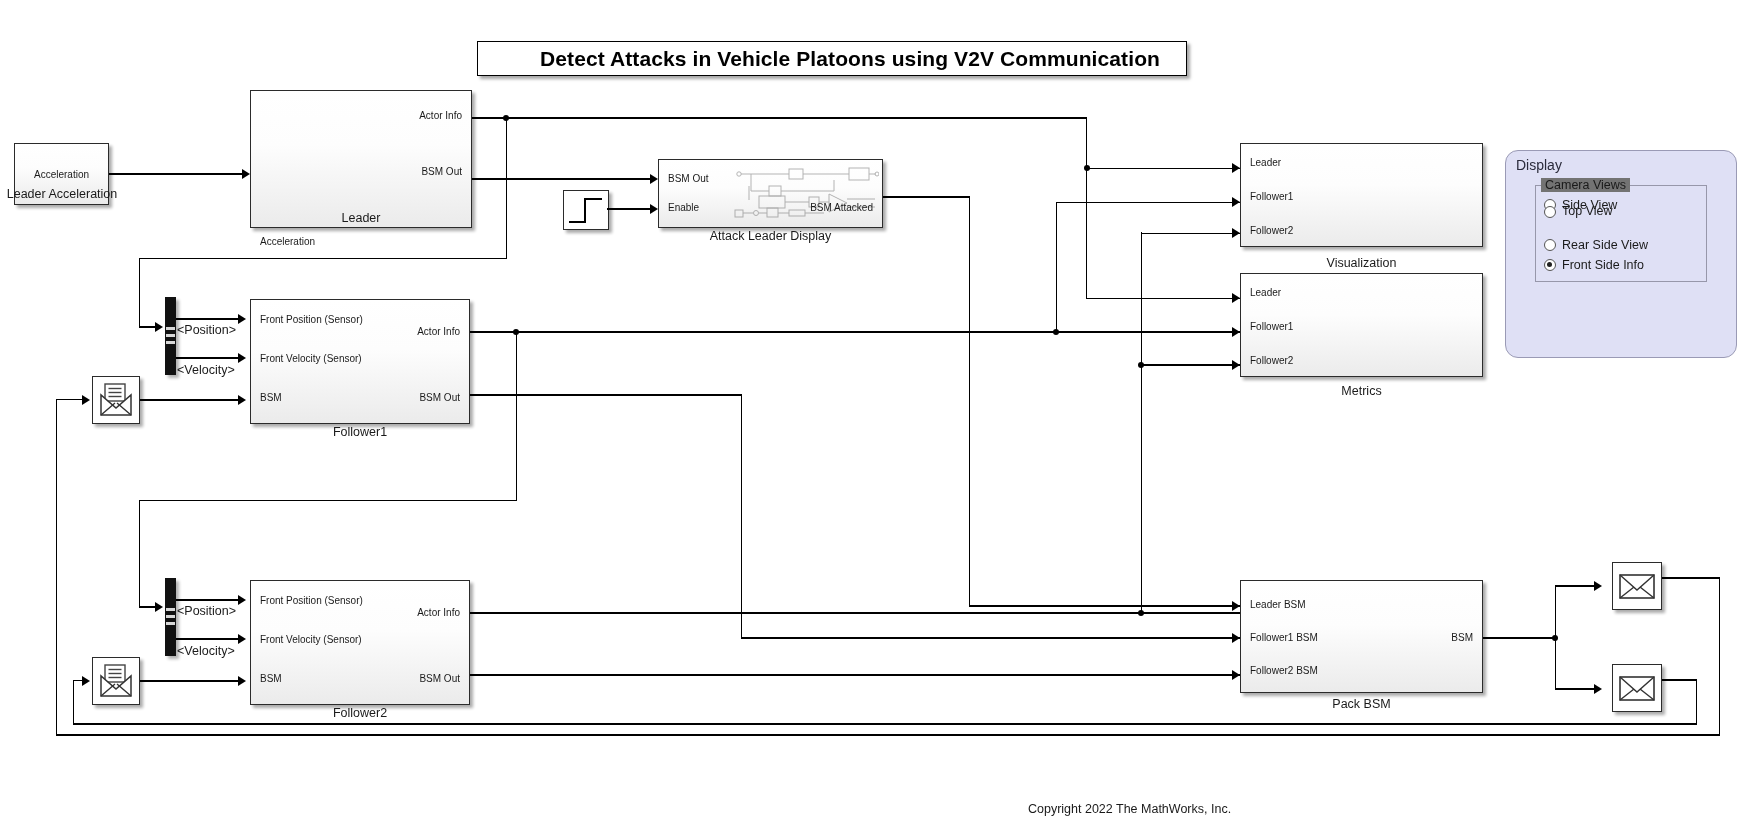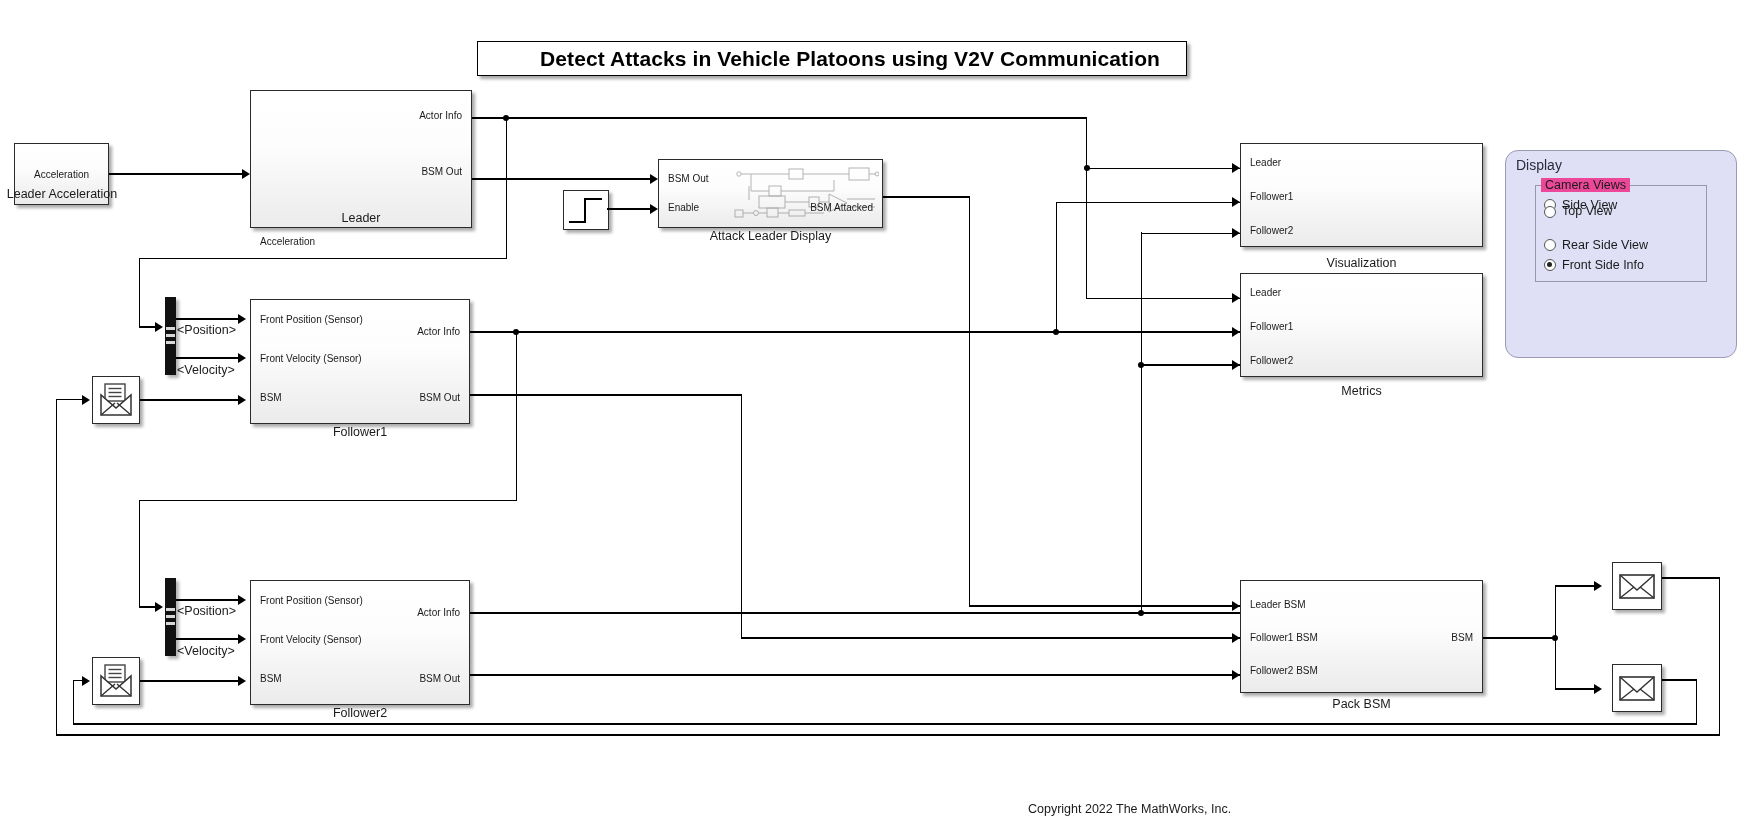--- a/index.html
+++ b/index.html
@@ -39,21 +39,21 @@
   .signame{position:absolute;font-size:12.5px;color:#1a1a1a;white-space:nowrap;}
 
   
   .stepbox{position:absolute;border:1.4px solid #2b2b2b;background:#fff;
       box-shadow:3px 3px 3px rgba(0,0,0,.33);}
 
   
   #display{position:absolute;background:#dfe0f5;border:1px solid #9a9ab5;}
   #display .ptitle{position:absolute;left:10px;top:6px;font-size:14px;color:#2a2a3a;}
   .grp{position:absolute;border:1px solid #9797aa;}
-  .grp-lbl{position:absolute;font-size:12.5px;color:#1a1a1a;background:#ec4899;
+  .grp-lbl{position:absolute;font-size:12.5px;color:#1a1a1a;background:#737373;
       padding:0 4px;white-space:nowrap;}
   .radio{position:absolute;display:flex;align-items:center;gap:6px;font-size:12.5px;}
   .rdot{width:12px;height:12px;border-radius:50%;border:1.3px solid #555;
       background:#fff;box-sizing:border-box;position:relative;flex:none;}
   .rdot.on::after{content:"";position:absolute;left:2.4px;top:2.4px;
       width:5px;height:5px;border-radius:50%;background:#222;}
 
   
   #copy{position:absolute;font-size:12.5px;color:#1a1a1a;white-space:nowrap;}
 

